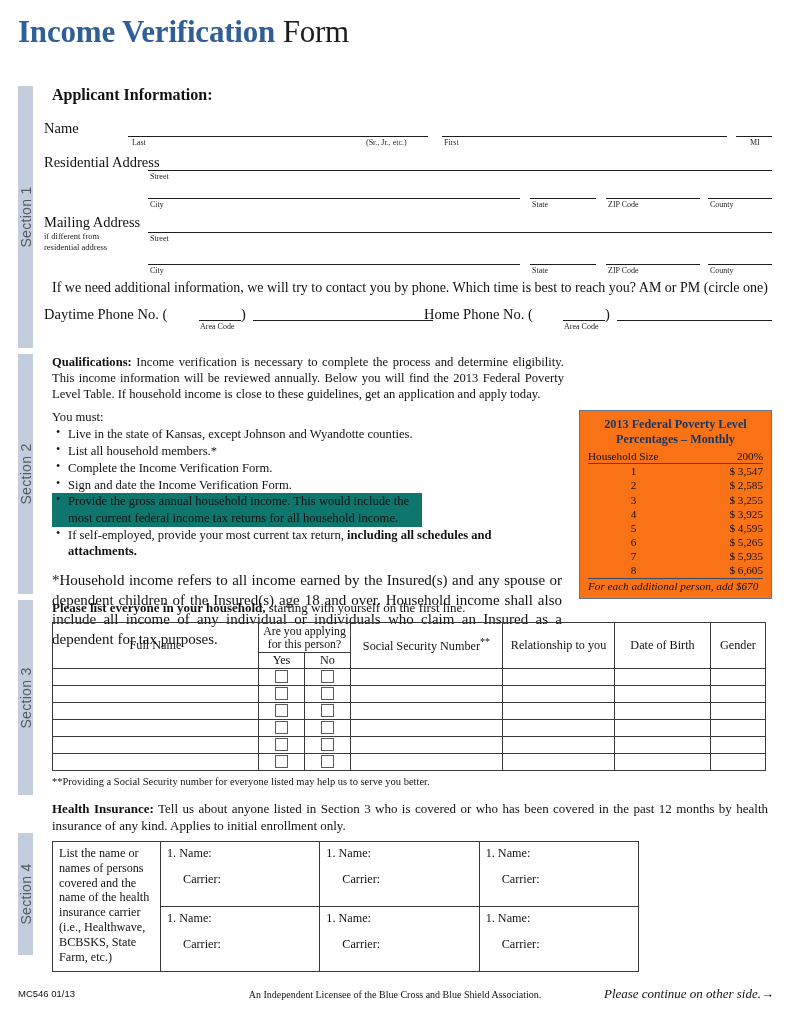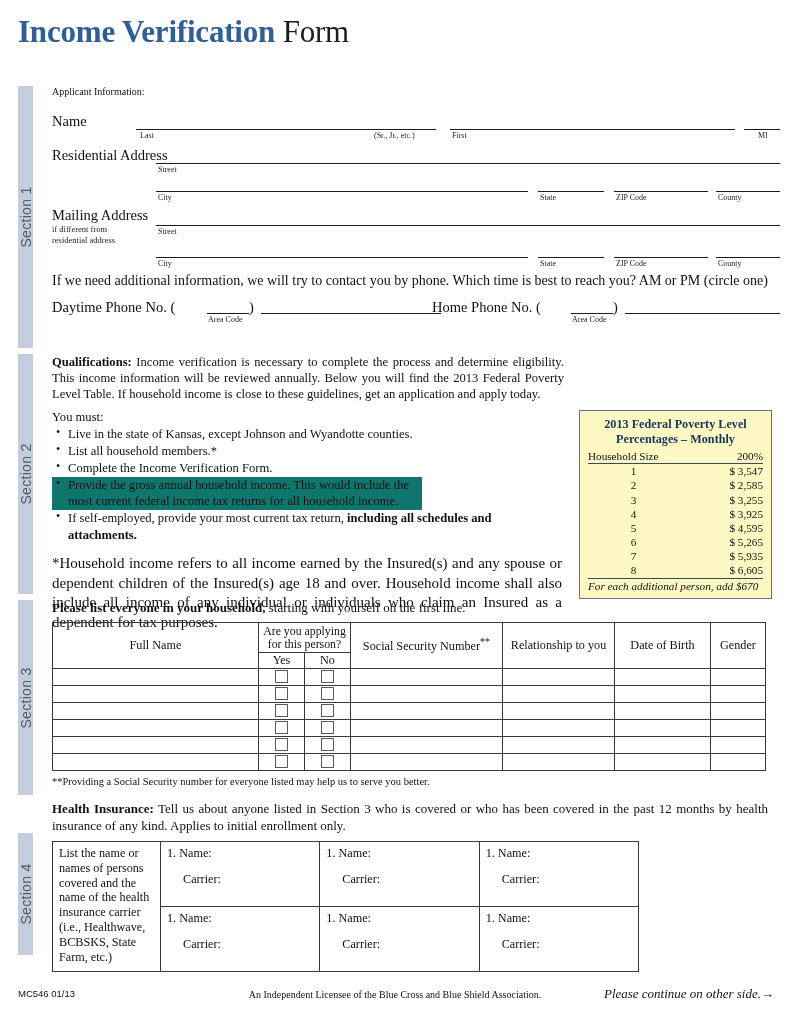--- a/index.html
+++ b/index.html
@@ -138,25 +138,25 @@
     font-size: 14px;
     color: #55585e;
     letter-spacing: 0.3px;
   }
 
   
   .sec1 { height: 262px; }
   .sec1 .sec-tab { height: 262px; }
   .blk-head {
     font-family: "Liberation Serif", serif;
-    font-weight: normal;
-    font-size: 10px;
+    font-weight: bold;
+    font-size: 16px;
     margin: 0 0 14px 8px;
   }
-  .fieldrow { position: relative; margin-left: 8px; }
+  .fieldrow { position: relative; }
   .flabel {
     font-size: 14.5px;
     display: inline-block;
     vertical-align: top;
   }
   .flabel .sub {
     display: block;
     font-size: 8.5px;
     line-height: 1.15;
     color: #222;
@@ -222,21 +222,21 @@
     text-align: justify;
     margin: 11px 0 0 0;
   }
 
   
   .fpl {
     position: absolute;
     right: 0;
     top: 56px;
     width: 193px;
-    background: #fef9c3;
+    background: #f97316;
     border: 1px solid #5f7492;
     padding: 6px 8px 6px 8px;
   }
   .fpl-title {
     text-align: center;
     font-weight: bold;
     font-size: 12.2px;
     line-height: 1.2;
     color: #15355e;
     margin-bottom: 4px;
@@ -436,20 +436,21 @@
 
   <div class="qual-wrap">
     <p class="qual-text"><b>Qualifications:</b><span> Income verification is necessary to complete the process and determine eligibility. This income information will be reviewed annually. Below you will find the 2013 Federal Poverty Level Table. If household income is close to these guidelines, get an application and apply today.</span></p>
 
     <p class="youmust">You must:</p>
 
     <ul class="bullets">
       <li><span>Live in the state of Kansas, except Johnson and Wyandotte counties.</span></li>
       <li><span>List all household members.*</span></li>
       <li><span>Complete the Income Verification Form.</span></li>
+      <li><span>Sign and date the Income Verification Form.</span></li>
       <li class="hl"><span>Provide the gross annual household income. This would include the most current federal income tax returns for all household income.</span></li>
       <li><span>If self-employed, provide your most current tax return, </span><b>including all schedules and attachments.</b></li>
     </ul>
 
     <p class="footnote-2">*Household income refers to all income earned by the Insured(s) and any spouse or dependent children of the Insured(s) age 18 and over. Household income shall also include all income of any individual or individuals who claim an Insured as a dependent for tax purposes.</p>
 
     <div class="fpl">
       <div class="fpl-title">
         <div>2013 Federal Poverty Level</div>
         <div>Percentages – Monthly</div>

